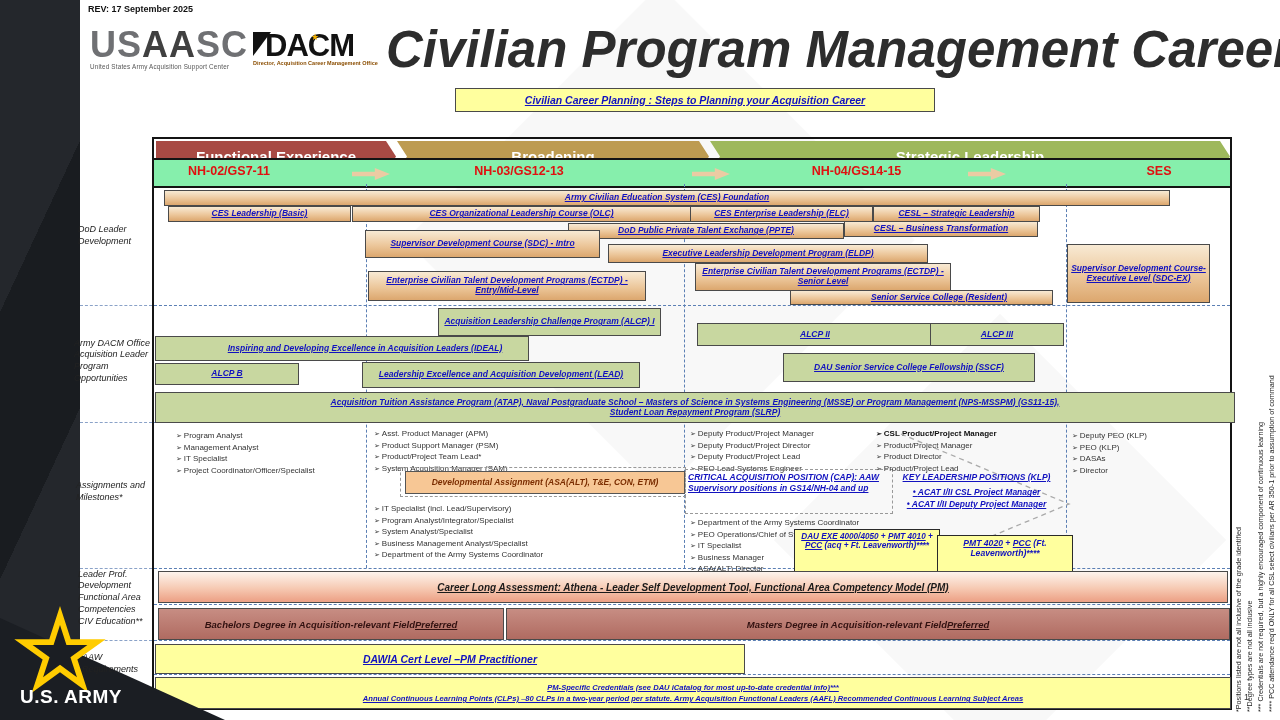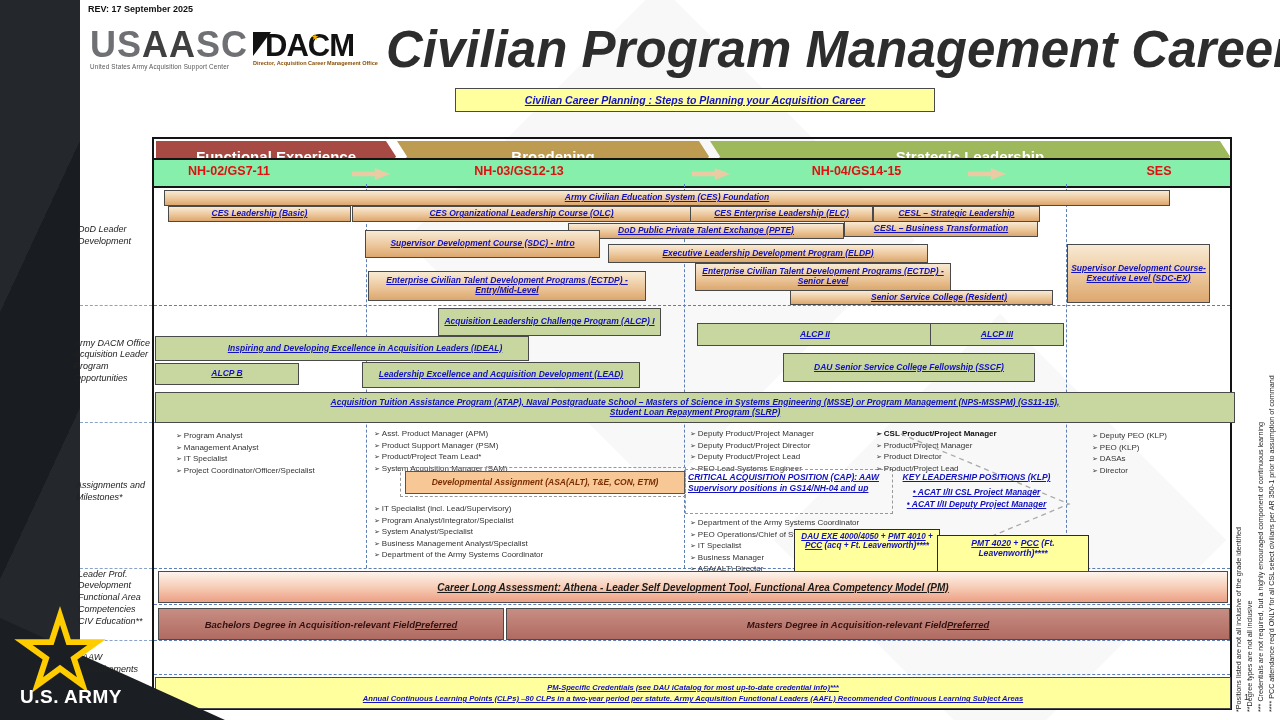--- a/index.html
+++ b/index.html
@@ -214,43 +214,44 @@
   <svg class="abs" style="left:735px;top:283px;z-index:0;" width="200" height="165" viewBox="0 0 200 165">
     <polyline points="12,12 180,82 12,152" fill="none" stroke="#aaa" stroke-width="1.3" stroke-dasharray="5,4"></polyline>
   </svg>
   <div class="linkblk" style="left:720px;top:333px;width:205px;text-align:center;">
     <div>KEY LEADERSHIP POSITIONS (KLP)</div>
     <ul class="klp-b">
       <li>ACAT I/II CSL Project Manager</li>
       <li>ACAT I/II Deputy Project Manager</li>
     </ul>
   </div>
-  <div class="blist" style="left:918px;top:291px;width:150px;margin-left:20px;">
+  <div class="blist" style="left:918px;top:291px;width:150px;">
     <div class="bi">Deputy PEO (KLP)</div>
     <div class="bi">PEO (KLP)</div>
     <div class="bi">DASAs</div>
     <div class="bi">Director</div>
   </div>
   <div class="box yellowbox" style="left:640px;top:390px;width:140px;height:42px;font-size:8.2px;display:block;padding:2px;text-decoration:none;">
     <span class="u">DAU EXE 4000/4050</span><span> + </span><span class="u">PMT 4010</span><span> + </span><span class="u">PCC</span><span> (acq + Ft. Leavenworth)****</span>
   </div>
-  <div class="box yellowbox" style="left:783px;top:396px;width:130px;height:36px;font-size:8.6px;display:block;padding:3px 10px;text-decoration:none;">
+  <div class="box yellowbox" style="left:783px;top:396px;width:130px;height:36px;font-size:8.6px;display:block;padding:3px 2px;text-decoration:none;">
     <span class="u">PMT 4020</span><span> + </span><span class="u">PCC</span><span> (Ft. Leavenworth)****</span>
   </div>
 
   <div class="band" id="career-band" style="left:4px;top:432px;width:1068px;height:30px;">Career Long Assessment: Athena - Leader Self Development Tool, Functional Area Competency Model (PM)</div>
   <div class="band edu" style="left:4px;top:469px;width:344px;height:30px;">
     <span>Bachelors Degree in Acquisition-relevant Field </span>
       <span class="u">Preferred</span>
   </div>
   <div class="band edu" style="left:352px;top:469px;width:722px;height:30px;">
     <span>Masters Degree in Acquisition-relevant Field </span>
       <span class="u">Preferred</span>
   </div>
 
+  <div class="band yellowbox dawia" style="left:1px;top:505px;width:588px;height:28px;">DAWIA Cert Level –PM Practitioner</div>
   <div class="band yellowbox" style="left:1px;top:538px;width:1074px;height:30px;flex-direction:column;font-size:7.6px;font-weight:bold;font-style:italic;color:#1212bf;line-height:1.5;">
     <span class="u">PM-Specific Credentials (see DAU iCatalog for most up-to-date credential info)***</span>
     <span class="u">Annual Continuous Learning Points (CLPs) –80 CLPs in a two-year period per statute. Army Acquisition Functional Leaders (AAFL) Recommended Continuous Learning Subject Areas</span>
   </div>
 </div>
 
 <div id="footnotes">
   <div>*Positions listed are not all inclusive of the grade identified</div>
   <div>**Degree types are not all inclusive</div>
   <div>*** Credentials are not required, but a highly encouraged component of continuous learning</div>

